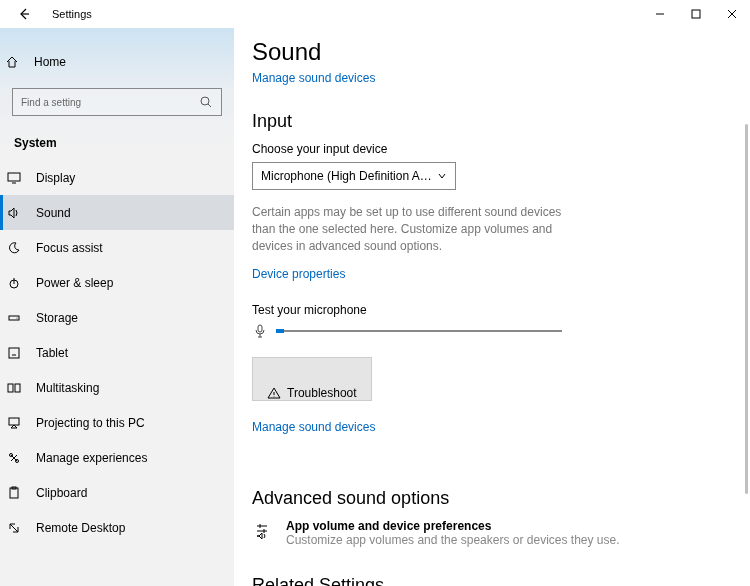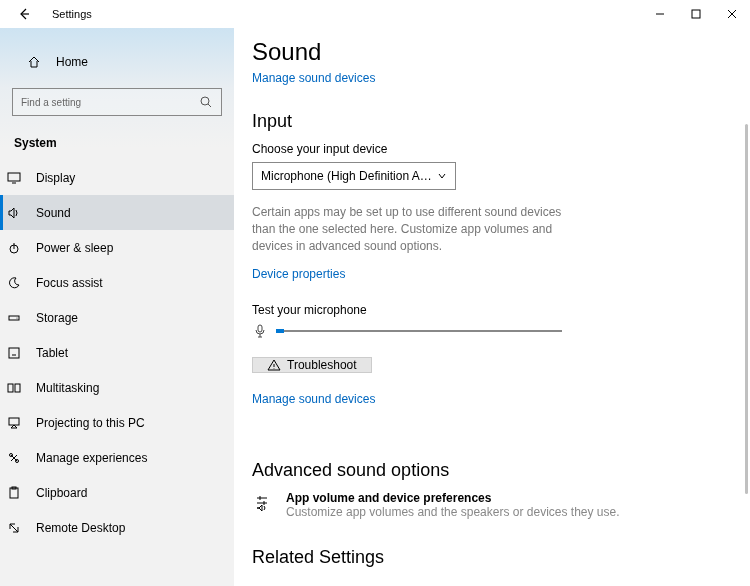--- a/index.html
+++ b/index.html
@@ -6,21 +6,21 @@
   body { width: 750px; height: 586px; overflow: hidden; background: #fff; }
   .window { display: flex; flex-direction: column; width: 100%; height: 100%; }
   .titlebar { display: flex; align-items: center; height: 28px; }
   .titlebar-left { display: flex; align-items: center; width: 234px; height: 100%; padding-left: 14px; }
   .back-btn { width: 20px; height: 20px; display: flex; align-items: center; justify-content: center; margin-right: 18px; }
   .title { font-size: 11px; color: #000; }
   .titlebar-controls { margin-left: auto; display: flex; }
   .ctrl { width: 36px; height: 28px; display: flex; align-items: center; justify-content: center; font-size: 10px; color: #000; }
   .body { flex: 1; display: flex; overflow: hidden; }
   .sidebar { width: 234px; flex-shrink: 0; background: linear-gradient(to bottom, #cde3f2 0%, #e9eef2 60px, #f2f2f2 120px, #f2f2f2 100%); padding-top: 18px; display: flex; flex-direction: column; }
-  .home-row { display: flex; align-items: center; height: 32px; padding: 0 26px; margin-bottom: 4px; }
+  .home-row { display: flex; align-items: center; height: 32px; padding: 0 4px; margin-bottom: 4px; }
   .home-row .icon { width: 16px; height: 16px; margin-right: 14px; display: flex; align-items: center; justify-content: center; }
   .home-row .lbl { font-size: 12px; color: #000; }
   .search { margin: 6px 12px 14px 12px; height: 28px; border: 1px solid #888; background: rgba(255,255,255,0.2); display: flex; align-items: center; padding: 0 8px; }
   .search input { flex: 1; border: none; outline: none; background: transparent; font-size: 10px; color: #444; }
   .search input::placeholder { color: #666; }
   .search .sicon { color: #666; }
   .group-header { font-size: 12px; font-weight: 600; color: #000; padding: 6px 14px 10px 14px; }
   .nav { flex: 1; overflow-y: auto; }
   .nav-item { display: flex; align-items: center; height: 35px; padding: 0 6px; position: relative; }
   .nav-item.selected { background: #d8dce0; }
@@ -33,21 +33,21 @@
   .section-h { font-size: 18px; font-weight: 400; color: #000; margin-bottom: 10px; }
   .label-sm { font-size: 12px; color: #000; margin-bottom: 6px; }
   .dropdown { width: 204px; height: 28px; border: 1px solid #888; display: flex; align-items: center; padding: 0 8px; margin-bottom: 14px; font-size: 12px; color: #000; justify-content: space-between; }
   .dropdown .val { white-space: nowrap; overflow: hidden; text-overflow: ellipsis; flex: 1; }
   .helptext { font-size: 12px; color: #777; line-height: 1.4; margin-bottom: 10px; max-width: 330px; }
   .link { font-size: 12px; color: #0067c0; margin-bottom: 22px; display: inline-block; cursor: pointer; }
   .microw { display: flex; align-items: center; margin-bottom: 18px; }
   .microw .icon { width: 16px; height: 16px; margin-right: 8px; display: flex; align-items: center; justify-content: center; }
   .level-track { width: 286px; height: 2px; background: #888; position: relative; }
   .level-fill { position: absolute; left: 0; top: -1px; height: 4px; width: 8px; background: #0078d4; }
-  .ts-btn { display: inline-flex; align-items: flex-end; height: 16px; border: 1px solid #ccc; background: #e5e5e5; padding: 0 14px; font-size: 12px; color: #000; margin-bottom: 16px; }
+  .ts-btn { display: inline-flex; align-items: flex-end; height: 44px; border: 1px solid #ccc; background: #e5e5e5; padding: 0 14px; font-size: 12px; color: #000; margin-bottom: 16px; }
   .ts-btn .icon { margin-right: 6px; display: flex; align-items: center; }
   .adv-row { display: flex; align-items: flex-start; margin-bottom: 28px; }
   .adv-row .icon { width: 24px; height: 24px; margin-right: 10px; display: flex; align-items: center; justify-content: center; }
   .adv-row .ttl { font-size: 12px; color: #000; font-weight: 700; }
   .adv-row .sub { font-size: 12px; color: #888; }
   .spacer-lg { height: 32px; }
   .scrollbar { position: absolute; right: 2px; top: 96px; width: 3px; height: 370px; background: #c0c0c0; border-radius: 2px; }
   svg { display: block; }
 </style>
 </head>
@@ -120,33 +120,33 @@
               <svg width="14" height="14" viewBox="0 0 14 14">
                 <path d="M2 5 H4 L7 2 V12 L4 9 H2 Z" stroke="#000" fill="none"></path>
                 <path d="M9 4 Q11 7 9 10" stroke="#000" fill="none"></path>
               </svg>
             </span>
           <span class="lbl">Sound</span>
         </div>
         <div class="nav-item">
           <span class="icon">
               <svg width="14" height="14" viewBox="0 0 14 14">
+                <path d="M9 2 A5 5 0 1 0 12 9 A4 4 0 0 1 9 2 Z" stroke="#000" fill="none"></path>
+              </svg>
+            </span>
+          <span class="lbl">Focus assist</span>
+        </div>
+        <div class="nav-item">
+          <span class="icon">
+              <svg width="14" height="14" viewBox="0 0 14 14">
                 <circle cx="7" cy="8" r="4" stroke="#000" fill="none"></circle>
                 <path d="M7 2 V8" stroke="#000"></path>
               </svg>
             </span>
           <span class="lbl">Power &amp; sleep</span>
-        </div>
-        <div class="nav-item">
-          <span class="icon">
-              <svg width="14" height="14" viewBox="0 0 14 14">
-                <path d="M9 2 A5 5 0 1 0 12 9 A4 4 0 0 1 9 2 Z" stroke="#000" fill="none"></path>
-              </svg>
-            </span>
-          <span class="lbl">Focus assist</span>
         </div>
         <div class="nav-item">
           <span class="icon">
               <svg width="14" height="14" viewBox="0 0 14 14">
                 <rect x="2" y="5" width="10" height="4" stroke="#000" fill="none"></rect>
                 <circle cx="10" cy="7" r="0.5" fill="#000"></circle>
               </svg>
             </span>
           <span class="lbl">Storage</span>
         </div>

